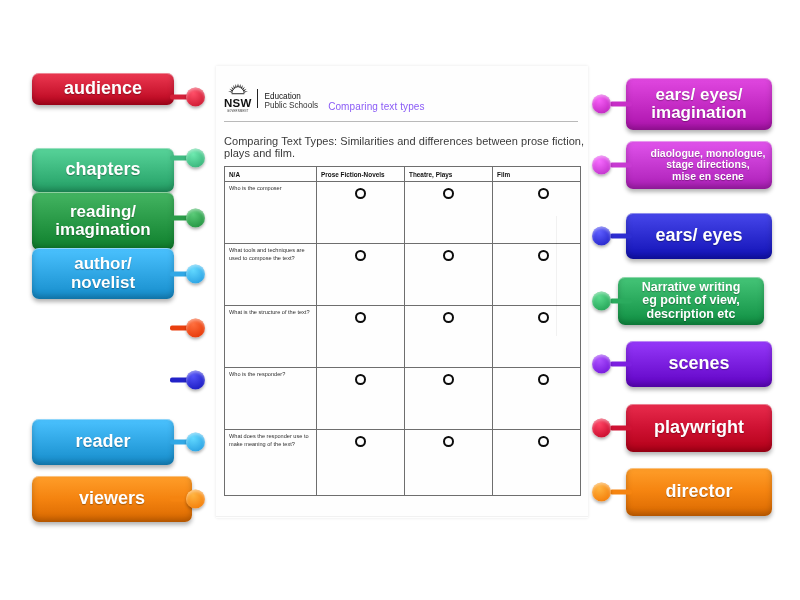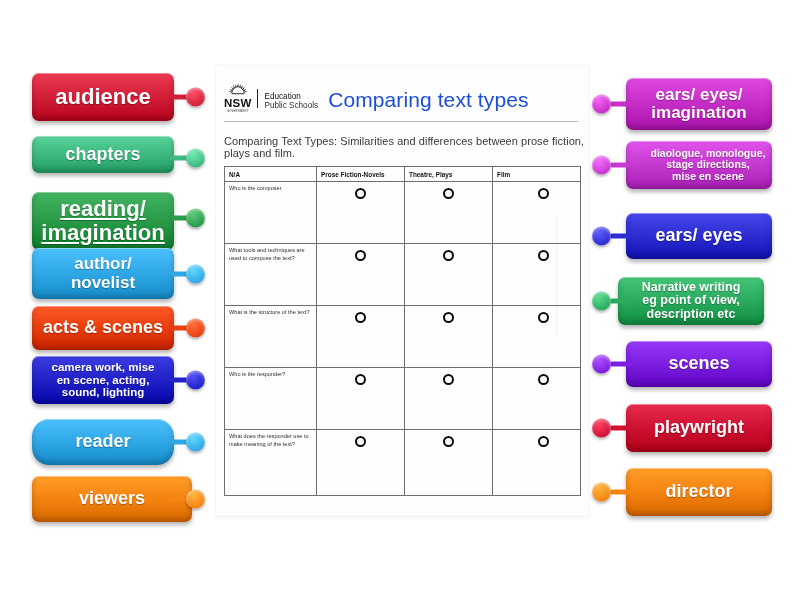--- a/index.html
+++ b/index.html
@@ -64,21 +64,21 @@
     font-family: "Liberation Sans", sans-serif;
     font-weight: bold; font-size: 11.5px; letter-spacing: .2px;
     color: #111; line-height: 1;
   }
   .nsw-gov { font-size: 2.6px; letter-spacing:.3px; color:#222; line-height:1; margin-top:1px;}
   .nsw-divider { width:1px; height:19px; background:#222; margin: 0 2px; }
   .nsw-dept { line-height: 1.08; margin-top: 7px; }
   .nsw-dept div { font-size: 8.2px; color:#111; font-family:"Liberation Sans",sans-serif; }
   .nsw-dept .l2 { color:#333; }
   .doc-title {
-    font-size: 21px; color:#1d4ed8; font-weight:400;
+    font-size: 10px; color:#8b5cf6; font-weight:400;
     letter-spacing:.1px; padding-bottom:1px; margin-left:3px;
   }
   .rule { height:1px; background:#b9b9b9; margin: 8px 10px 0 8px; }
   .doc-sub {
     font-size: 11px; color:#3a3a3a; margin: 13px 0 7px 8px;
     letter-spacing:.05px;
   }
 
   table.grid {
     border-collapse: collapse;
@@ -197,55 +197,51 @@
             <td class="mark"><span class="ring"></span></td>
             <td class="mark"><span class="ring" style="margin-left: 14px;"></span></td>
           </tr>
         </tbody>
     </table>
 
     <div class="scan-line" style="left:340px;top:150px;width:1px;height:120px;"></div>
     <div class="scan-line" style="left:0;top:450px;width:372px;height:1px;"></div>
   </div>
 
-<div class="pill" style="top: 73px; height: 48px; font-size: 22px; background: linear-gradient(rgb(237, 57, 82) 0%, rgb(211, 31, 56) 48%, rgb(183, 3, 28) 100%); left: 32px; width: 142px;"><span class="txt">audience</span></div>
+<div class="pill" style="top: 73px; height: 32px; font-size: 18px; background: linear-gradient(rgb(237, 57, 82) 0%, rgb(211, 31, 56) 48%, rgb(183, 3, 28) 100%); left: 32px; width: 142px;"><span class="txt">audience</span></div>
     <div class="conn" style="top: 97px; left: 170px; width: 40px;">
       <div class="stem" style="background: rgb(211, 31, 56); left: 0px; width: 22px;"></div>
       <div class="dot" style="background: radial-gradient(circle at 38% 30%, rgb(255, 79, 104), rgb(211, 31, 56) 72%, rgb(185, 5, 30)); left: 16px;"></div>
     </div>
-    <div class="pill" style="top: 136px; height: 37px; font-size: 18px; background: linear-gradient(rgb(88, 212, 154) 0%, rgb(62, 186, 128) 48%, rgb(34, 158, 100) 100%); left: 32px; width: 142px;"><span class="txt">chapters</span></div>
+    <div class="pill" style="top: 148px; height: 44px; font-size: 18px; background: linear-gradient(rgb(88, 212, 154) 0%, rgb(62, 186, 128) 48%, rgb(34, 158, 100) 100%); left: 32px; width: 142px;"><span class="txt">chapters</span></div>
     <div class="conn" style="top: 157.5px; left: 170px; width: 40px;">
       <div class="stem" style="background: rgb(62, 186, 128); left: 0px; width: 22px;"></div>
       <div class="dot" style="background: radial-gradient(circle at 38% 30%, rgb(110, 234, 176), rgb(62, 186, 128) 72%, rgb(36, 160, 102)); left: 16px;"></div>
     </div>
-    <div class="pill" style="top: 192px; height: 58px; font-size: 22px; background: linear-gradient(rgb(68, 181, 98) 0%, rgb(42, 155, 72) 48%, rgb(14, 127, 44) 100%); left: 32px; width: 142px; text-decoration: underline;"><span class="txt">reading/
+    <div class="pill" style="top: 192px; height: 58px; font-size: 17px; background: linear-gradient(rgb(68, 181, 98) 0%, rgb(42, 155, 72) 48%, rgb(14, 127, 44) 100%); left: 32px; width: 142px;"><span class="txt">reading/
 imagination</span></div>
     <div class="conn" style="top: 217.5px; left: 170px; width: 40px;">
       <div class="stem" style="background: rgb(42, 155, 72); left: 0px; width: 22px;"></div>
       <div class="dot" style="background: radial-gradient(circle at 38% 30%, rgb(90, 203, 120), rgb(42, 155, 72) 72%, rgb(16, 129, 46)); left: 16px;"></div>
     </div>
     <div class="pill" style="top: 248px; height: 51px; font-size: 17px; background: linear-gradient(rgb(75, 194, 255) 0%, rgb(49, 168, 230) 48%, rgb(21, 140, 202) 100%); left: 32px; width: 142px;"><span class="txt">author/
 novelist</span></div>
     <div class="conn" style="top: 273.5px; left: 170px; width: 40px;">
       <div class="stem" style="background: rgb(49, 168, 230); left: 0px; width: 22px;"></div>
       <div class="dot" style="background: radial-gradient(circle at 38% 30%, rgb(97, 216, 255), rgb(49, 168, 230) 72%, rgb(23, 142, 204)); left: 16px;"></div>
     </div>
-    <div class="pill" style="top: 306px; height: 44px; font-size: 18px; background: linear-gradient(rgb(255, 89, 40) 0%, rgb(233, 63, 14) 48%, rgb(205, 35, 0) 100%); left: 32px; width: 142px;"><span class="txt">acts &amp; scenes</span></div>
     <div class="conn" style="top: 328px; left: 170px; width: 40px;">
       <div class="stem" style="background: rgb(233, 63, 14); left: 0px; width: 22px;"></div>
       <div class="dot" style="background: radial-gradient(circle at 38% 30%, rgb(255, 111, 62), rgb(233, 63, 14) 72%, rgb(207, 37, 0)); left: 16px;"></div>
     </div>
-    <div class="pill" style="top: 356px; height: 48px; font-size: 11.5px; background: linear-gradient(rgb(60, 60, 226) 0%, rgb(34, 34, 200) 48%, rgb(6, 6, 172) 100%); left: 32px; width: 142px;"><span class="txt">camera work, mise
-en scene, acting,
-sound, lighting</span></div>
     <div class="conn" style="top: 380px; left: 170px; width: 40px;">
       <div class="stem" style="background: rgb(34, 34, 200); left: 0px; width: 22px;"></div>
       <div class="dot" style="background: radial-gradient(circle at 38% 30%, rgb(82, 82, 248), rgb(34, 34, 200) 72%, rgb(8, 8, 174)); left: 16px;"></div>
     </div>
-    <div class="pill" style="top: 419px; height: 46px; font-size: 18px; background: linear-gradient(rgb(75, 194, 255) 0%, rgb(49, 168, 230) 48%, rgb(21, 140, 202) 100%); left: 32px; width: 142px; border-radius: 17px;"><span class="txt">reader</span></div>
+    <div class="pill" style="top: 419px; height: 46px; font-size: 18px; background: linear-gradient(rgb(75, 194, 255) 0%, rgb(49, 168, 230) 48%, rgb(21, 140, 202) 100%); left: 32px; width: 142px;"><span class="txt">reader</span></div>
     <div class="conn" style="top: 442px; left: 170px; width: 40px;">
       <div class="stem" style="background: rgb(49, 168, 230); left: 0px; width: 22px;"></div>
       <div class="dot" style="background: radial-gradient(circle at 38% 30%, rgb(97, 216, 255), rgb(49, 168, 230) 72%, rgb(23, 142, 204)); left: 16px;"></div>
     </div>
     <div class="pill" style="top: 476px; height: 46px; font-size: 18px; background: linear-gradient(rgb(255, 158, 42) 0%, rgb(245, 132, 16) 48%, rgb(217, 104, 0) 100%); left: 32px; width: 160px;"><span class="txt">viewers</span></div>
     <div class="conn" style="top: 499px; left: 170px; width: 40px;">
       <div class="stem" style="background: rgb(245, 132, 16); left: 0px; width: 22px;"></div>
       <div class="dot" style="background: radial-gradient(circle at 38% 30%, rgb(255, 180, 64), rgb(245, 132, 16) 72%, rgb(219, 106, 0)); left: 16px;"></div>
     </div>
     <div class="pill" style="top: 78px; height: 52px; font-size: 17px; background: linear-gradient(rgb(225, 72, 225) 0%, rgb(199, 46, 199) 48%, rgb(171, 18, 171) 100%); left: 626px; width: 146px;"><span class="txt">ears/ eyes/

